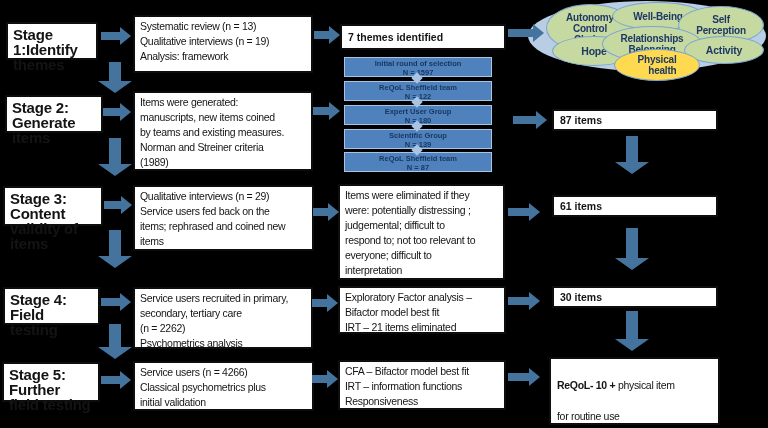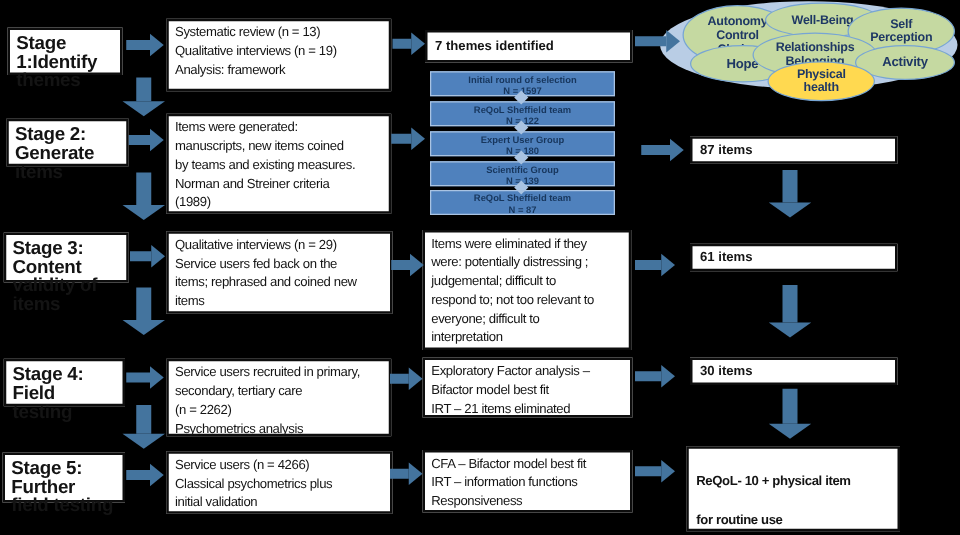--- a/index.html
+++ b/index.html
@@ -27,25 +27,25 @@
         color:var(--stack-text,#17365d);font-weight:700;font-size:7.5px;line-height:9px;
         text-align:center;padding-top:1px;letter-spacing:0;}
   .diamond{position:absolute;left:413px;width:8px;height:8px;background:var(--stack-border,#a9c3e2);
            transform:rotate(45deg);z-index:2;}
   
   .ell{position:absolute;border-radius:50%;display:flex;align-items:center;justify-content:center;
        text-align:center;white-space:pre-line;color:var(--navy,#1f3864);font-weight:700;
        box-sizing:border-box;z-index:2;letter-spacing:-0.2px;}
   .outer{position:absolute;border-radius:50%;background:var(--venn-outer,#b9cde5);z-index:1;}
   .green{background:var(--venn-green,#c5d9a1);border:1px solid var(--venn-border,#77a5d4);}
-  .yellow{background:var(--venn-yellow,#ffd950);border:1px solid var(--venn-border,#77a5d4);z-index:3;}
+  .yellow{background:var(--venn-yellow,#ffd950);border:1px solid var(--venn-border,#77a5d4);z-index:3;text-align:right;}
   
   .out{font-size:10.5px;line-height:15.5px;padding:3px 6px;letter-spacing:-0.3px;}
   .out b{font-weight:700;}
-  .out span{font-weight:700;}
+  .out span{font-weight:400;}
 </style>
 </head>
 <body>
 
 <div class="canvas">
 
   <div class="box stage" style="left:6px;top:22px;width:92px;height:38px">Stage 1:Identify
 themes</div>
   <div class="box stage" style="left:5px;top:95px;width:98px;height:38px">Stage 2:
 Generate items</div>

